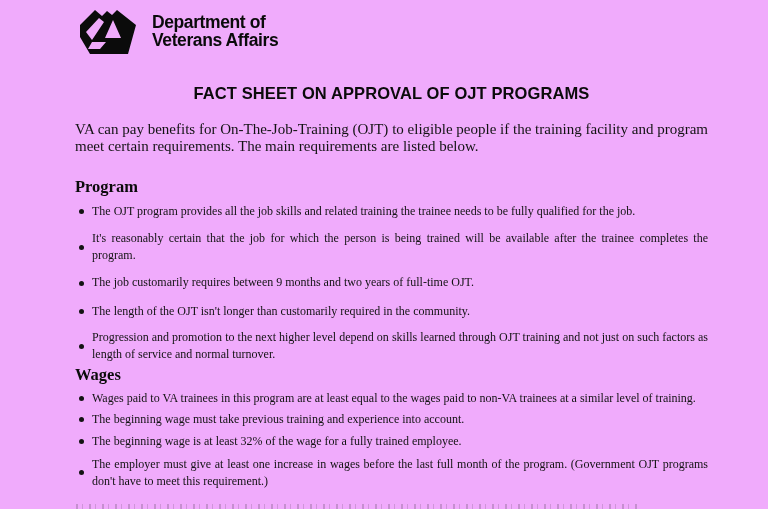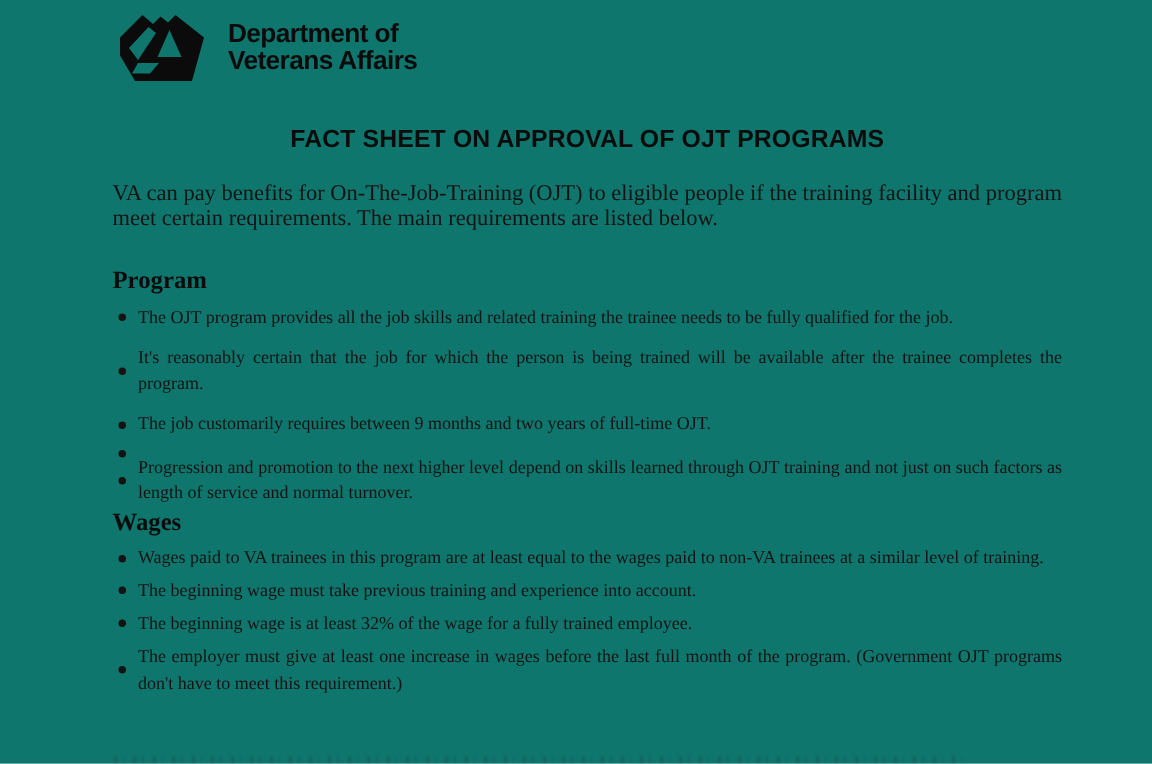--- a/index.html
+++ b/index.html
@@ -5,21 +5,21 @@
 <style>
   html, body { margin: 0; padding: 0; }
   body {
     width: 768px; height: 509px;
     background: #ffffff;
     font-family: "Liberation Serif", "DejaVu Serif", serif;
     color: #131313;
     position: relative;
     overflow: hidden;
   }
-  .doc-page { position: absolute; inset: 0; background: #0f766e; }
+  .doc-page { position: absolute; inset: 0; background: #f0abfc; }
 
   
   .letterhead {
     position: absolute; left: 79px; top: 9px;
     display: flex; align-items: flex-start; gap: 15px;
   }
   .va-mark { width: 58px; height: 46px; display: block; }
   .org-name {
     font-family: "Liberation Sans", "DejaVu Sans", sans-serif;
     font-weight: bold;
@@ -130,20 +130,21 @@
       <li>
         <span class="dot"></span>
         <span>It's reasonably certain that the job for which the person is being trained will be available after the trainee completes the program.</span>
       </li>
       <li>
         <span class="dot"></span>
         <span>The job customarily requires between 9 months and two years of full-time OJT.</span>
       </li>
       <li>
         <span class="dot"></span>
+        <span>The length of the OJT isn't longer than customarily required in the community.</span>
       </li>
       <li>
         <span class="dot"></span>
         <span>Progression and promotion to the next higher level depend on skills learned through OJT training and not just on such factors as length of service and normal turnover.</span>
       </li>
     </ul>
 
     <h2 class="section-heading wages">Wages</h2>
     <ul class="bullet-list w-list">
       <li>

